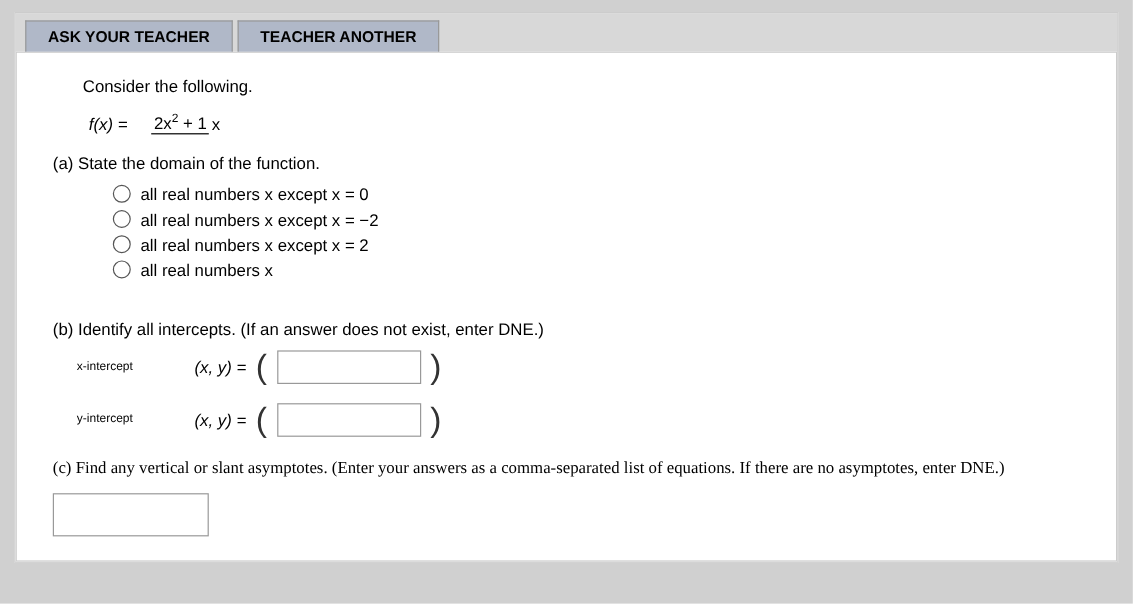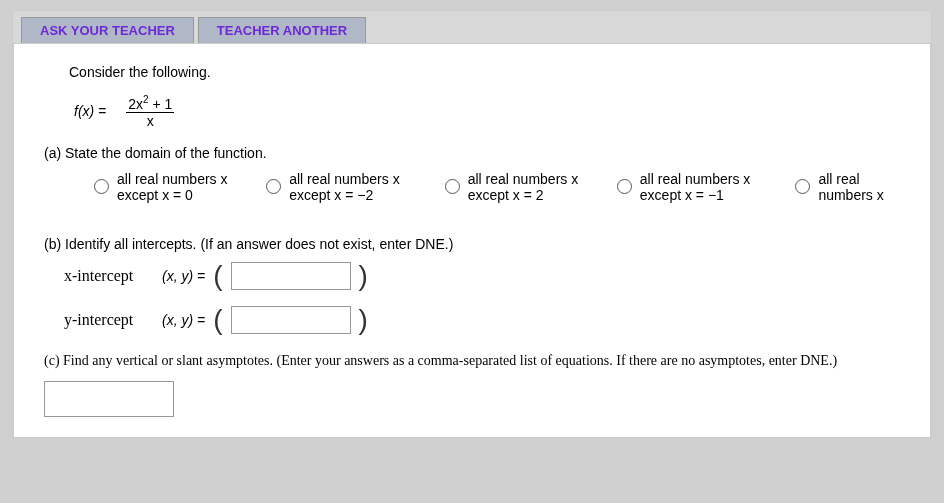--- a/index.html
+++ b/index.html
@@ -19,21 +19,21 @@
       border: 1px solid #ccc;
     }
     .tab-bar {
       display: flex;
       gap: 4px;
       padding: 6px 8px 0 8px;
       background: #d8d8d8;
     }
     .tab-button {
       background: #b0b8c8;
-      color: #6d28d9;
+      color: #000000;
       border: 1px solid #999;
       border-bottom: none;
       padding: 5px 18px;
       font-size: 13px;
       font-weight: bold;
       cursor: pointer;
     }
     .content-area {
       background: #fff;
       border: 1px solid #ccc;
@@ -50,42 +50,42 @@
       font-size: 14px;
       display: flex;
       align-items: center;
       gap: 18px;
     }
     .function-label {
       font-style: italic;
     }
     .fraction {
       display: inline-flex;
-      flex-direction: column;
+      flex-direction: row;
       align-items: center;
       vertical-align: middle;
       margin: 0 2px;
     }
     .fraction .numerator {
       border-bottom: 1px solid #000;
       padding: 0 2px;
       font-size: 14px;
     }
     .fraction .denominator {
       padding: 0 2px;
       font-size: 14px;
     }
     .sub-question {
       font-size: 14px;
       margin-bottom: 10px;
     }
     .radio-group {
       margin: 0 0 8px 50px;
       display: flex;
-      flex-direction: row;
+      flex-direction: column;
       gap: 5px;
     }
     .radio-option {
       display: flex;
       align-items: center;
       gap: 8px;
       font-size: 14px;
     }
     .radio-circle {
       width: 15px;
@@ -100,23 +100,22 @@
       margin-top: 33px;
     }
     .intercept-row {
       display: flex;
       align-items: center;
       gap: 8px;
       margin-bottom: 16px;
       margin-left: 20px;
     }
     .intercept-label {
-      font-size: 16px;
+      font-size: 10px;
       width: 90px;
-      font-family: Liberation Serif, serif;
     }
     .intercept-xy {
       font-size: 14px;
       font-style: italic;
     }
     .paren {
       font-size: 28px;
       font-weight: 100;
       line-height: 1;
       color: #333;
@@ -176,24 +175,20 @@
         <div class="radio-circle"></div>
         <span>all real numbers x except x = 0</span>
       </label>
       <label class="radio-option">
         <div class="radio-circle"></div>
         <span>all real numbers x except x = −2</span>
       </label>
       <label class="radio-option">
         <div class="radio-circle"></div>
         <span>all real numbers x except x = 2</span>
-      </label>
-      <label class="radio-option">
-        <div class="radio-circle"></div>
-        <span>all real numbers x except x = −1</span>
       </label>
       <label class="radio-option">
         <div class="radio-circle"></div>
         <span>all real numbers x</span>
       </label>
     </div>
 
     <div class="part-b">
       <div class="sub-question">(b) Identify all intercepts. (If an answer does not exist, enter DNE.)</div>
 

